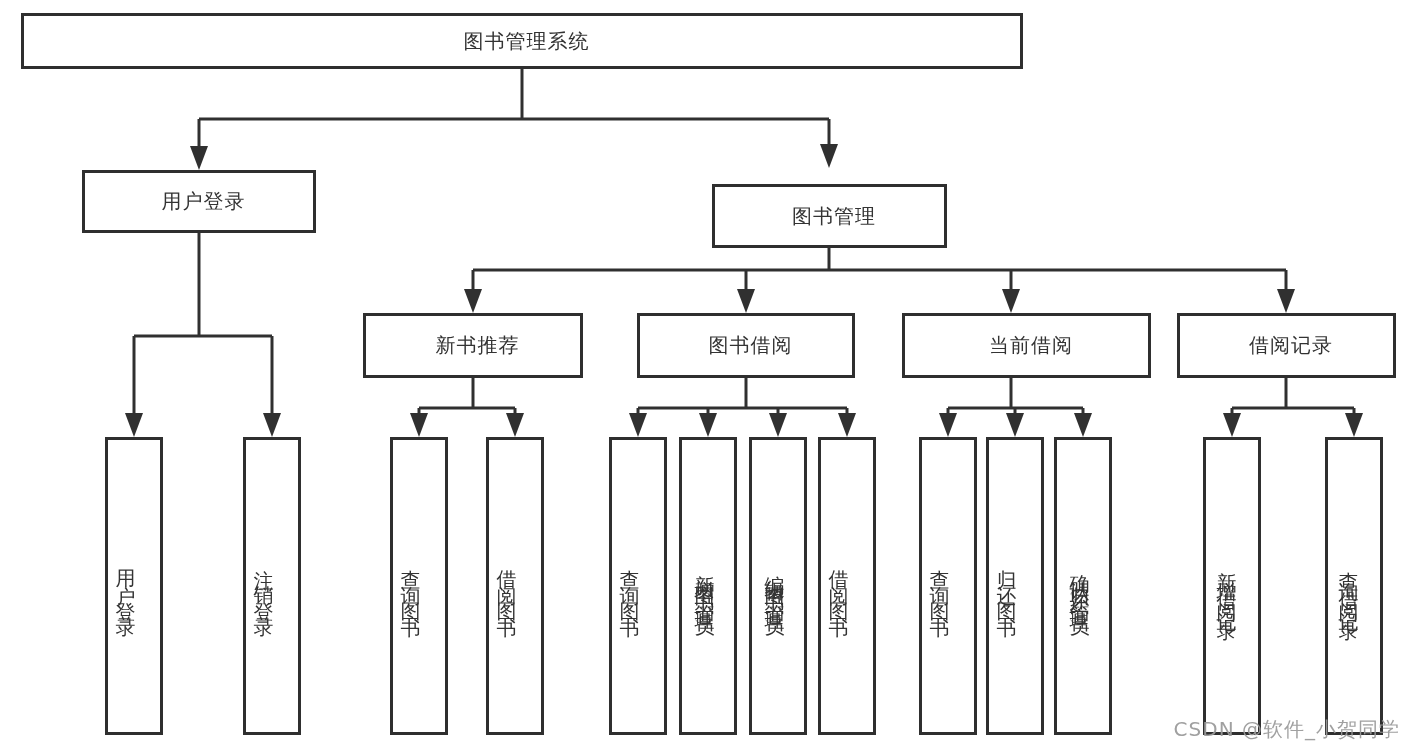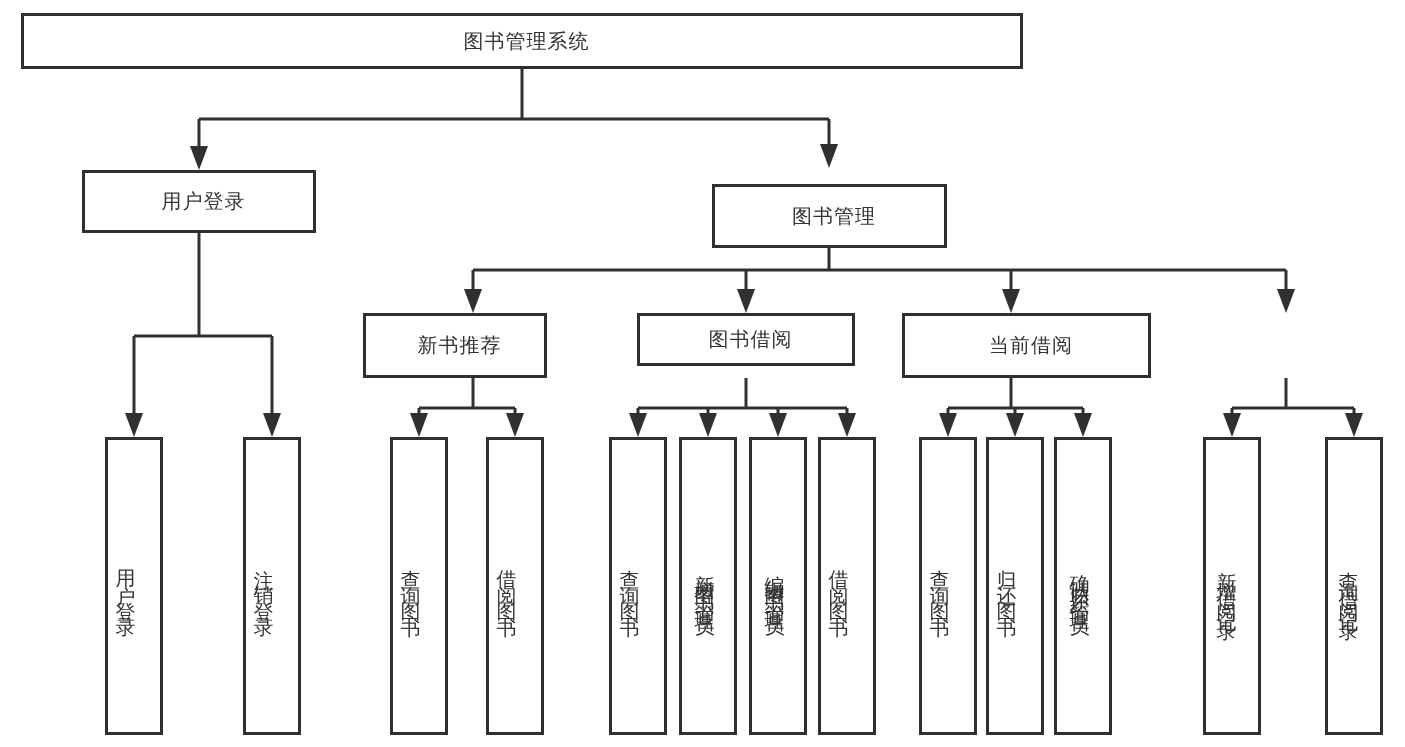--- a/index.html
+++ b/index.html
@@ -159,29 +159,32 @@
     <span class="hlabel">图书管理系统</span>
   </div>
 
   <div class="node" style="left:82px; top:170px; width:234px; height:63px;">
     <span class="hlabel">用户登录</span>
   </div>
   <div class="node" style="left:712px; top:168px; width:235px; height:64px;margin-top:16px;">
     <span class="hlabel">图书管理</span>
   </div>
 
-  <div class="node" style="left:363px; top:313px; width:184px; height:65px;font-family:Liberation Serif, serif;">
+  <div class="node" style="left:363px; top:313px; width:220px; height:65px;font-family:Liberation Serif, serif;">
     <span class="hlabel">新书推荐</span>
   </div>
-  <div class="node" style="left:637px; top:313px; width:218px; height:53px;">
+  <div class="node" style="left:637px; top:313px; width:218px; height:65px;">
     <span class="hlabel">图书借阅</span>
   </div>
   <div class="node" style="left:902px; top:313px; width:249px; height:65px;">
     <span class="hlabel">当前借阅</span>
   </div>
+  <div class="node" style="left:1177px; top:313px; width:219px; height:65px;">
+    <span class="hlabel">借阅记录</span>
+  </div>
 
   <div class="leaf ls-lg" style="left:105px;">
     <span class="vlabel">用户登录</span>
   </div>
   <div class="leaf ls-lg" style="left:243px;">
     <span class="vlabel">注销登录</span>
   </div>
 
   <div class="leaf ls-lg" style="left:390px;">
     <span class="vlabel">查询图书</span>
@@ -213,14 +216,15 @@
     <span class="vlabel">确认归还（管理员）</span>
   </div>
 
   <div class="leaf ls-md" style="left:1203px;">
     <span class="vlabel">新增借阅记录</span>
   </div>
   <div class="leaf ls-md" style="left:1325px;">
     <span class="vlabel">查询借阅记录</span>
   </div>
 
+  <div class="watermark">CSDN @软件_小贺同学</div>
 
 </div>
 
 </body></html>

